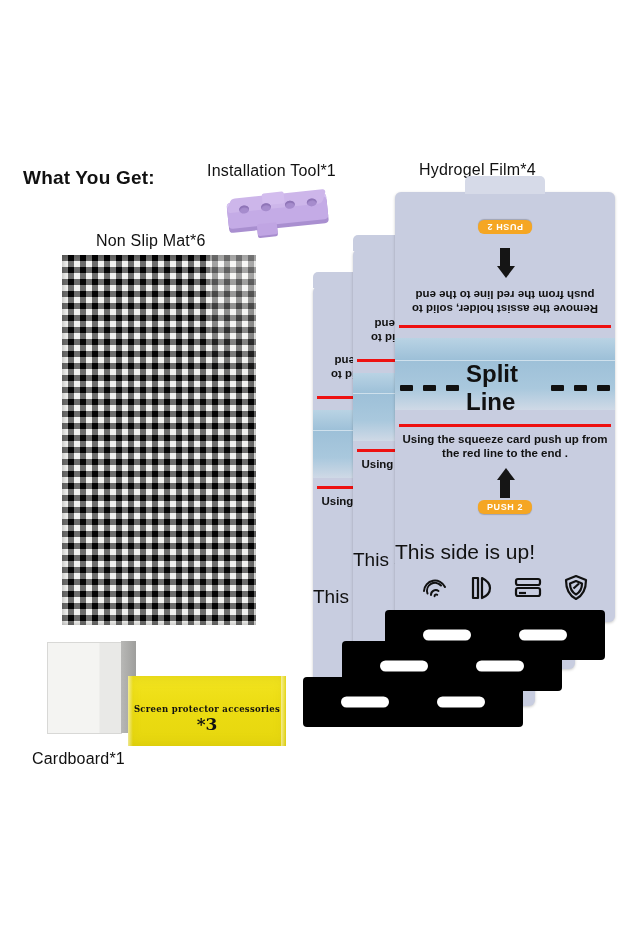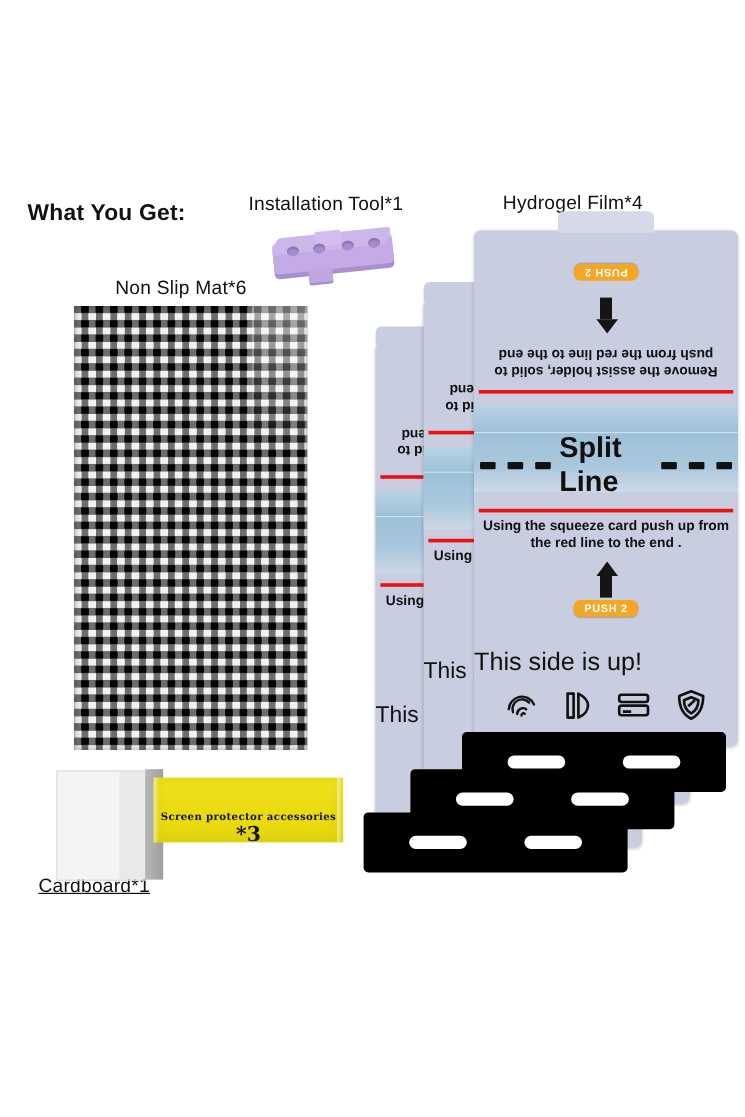--- a/index.html
+++ b/index.html
@@ -97,41 +97,41 @@
         height:11px;width:48px;background:#fff;border-radius:6px;}
 
   
   .card{position:absolute;left:47px;top:642px;width:73px;height:90px;
         background:linear-gradient(90deg,#f4f4f2 0%,#f4f4f2 70%,#e9e9e7 71%,#e9e9e7 100%);
         border:1px solid #d8d8d6;}
   .card-spine{position:absolute;right:-15px;top:-2px;width:15px;height:92px;
         background:linear-gradient(90deg,#b8b8b6,#9e9e9c);}
 
   
-  .pouch{position:absolute;left:128px;top:648px;width:158px;height:54px;
+  .pouch{position:absolute;left:128px;top:676px;width:158px;height:70px;
         background:linear-gradient(180deg,#f2e420 0%,#ecdc12 45%,#e6d70e 100%);
         box-shadow:inset 0 0 12px rgba(180,165,0,.35);}
   .pouch .crimp{position:absolute;top:0;bottom:0;width:5px;
         background:linear-gradient(90deg,rgba(255,255,255,.55),rgba(255,255,255,0));}
   .pouch-txt{position:absolute;left:0;right:0;text-align:center;color:#111;
         font-family:"DejaVu Serif",serif;font-weight:bold;}
   .pouch-l1{top:28px;font-size:8.5px;letter-spacing:.3px;}
   .pouch-l2{top:38px;font-size:17px;}
 </style>
 </head>
 <body>
 
 <div class="stage">
 
   <div class="lbl lbl-title" style="left:23px;top:167px;">What You Get:</div>
 
   <div class="lbl lbl-item" style="left:96px;top:232px;">Non Slip Mat*6</div>
   <div class="lbl lbl-item" style="left:207px;top:162px;">Installation Tool*1</div>
   <div class="lbl lbl-item" style="left:419px;top:161px;">Hydrogel Film*4</div>
-  <div class="lbl lbl-item" style="left:32px;top:730px;text-decoration:underline;">Cardboard*1</div>
+  <div class="lbl lbl-item" style="left:32px;top:750px;">Cardboard*1</div>
 
   <div class="mat">
     <div class="mat-overlay"></div>
     <div class="mat-sheen"></div>
   </div>
 
   <div class="tool">
     <div class="tool-body"></div>
     <div class="tool-top"></div>
     <div class="tool-notch"></div>

